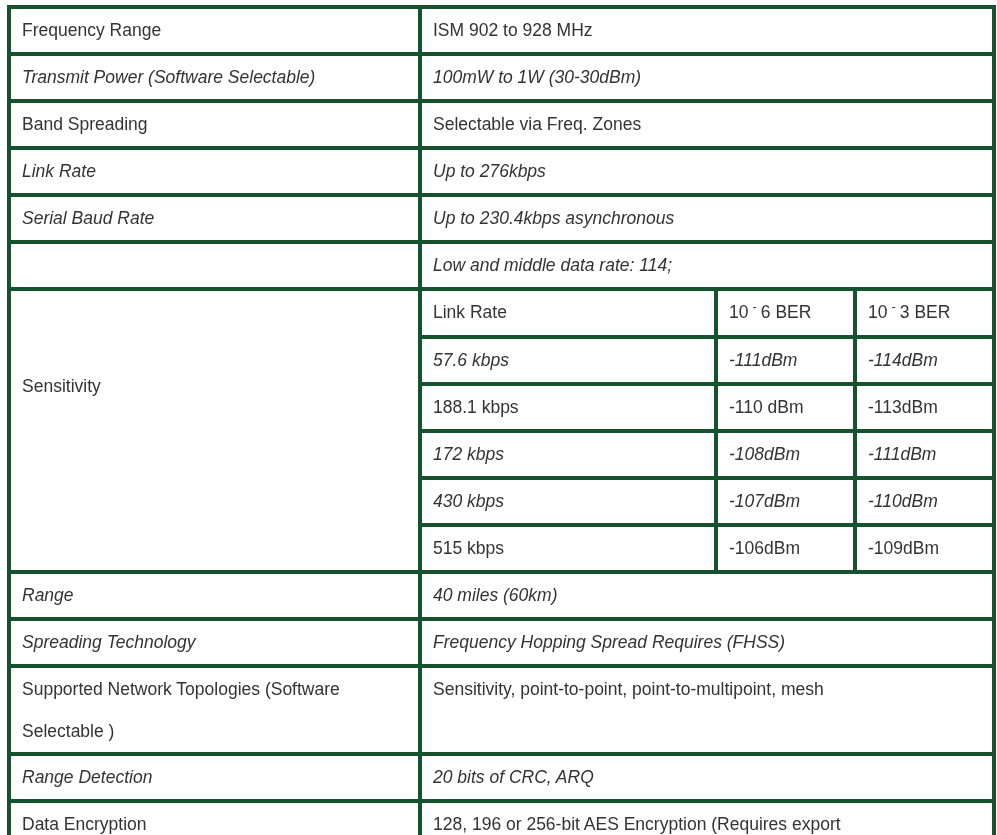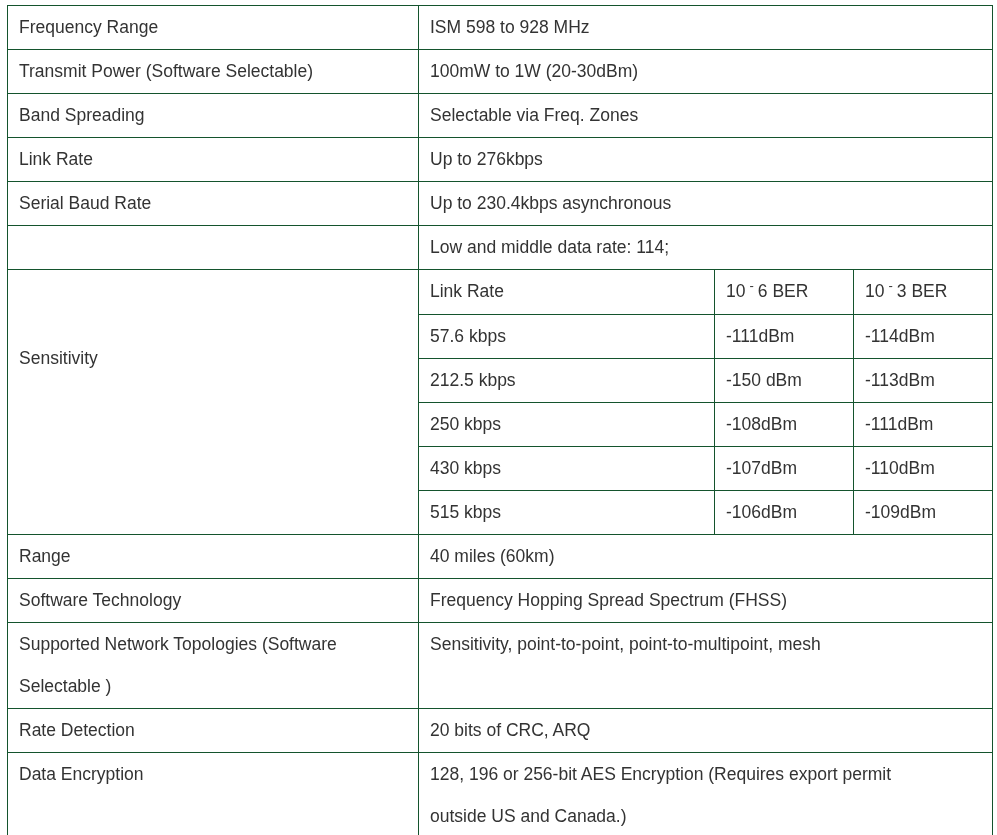--- a/index.html
+++ b/index.html
@@ -1,50 +1,50 @@
 <!DOCTYPE html>
 <html><head>
 <meta charset="utf-8">
 <style>
   html, body { margin: 0; padding: 0; background: #ffffff; }
   body { width: 997px; height: 835px; position: relative; overflow: hidden;
          font-family: "Liberation Sans", "DejaVu Sans", sans-serif; color: #333333; }
   .spec-table { position: absolute; left: 7px; top: 5px; width: 985px; height: 823px;
                 border-collapse: collapse; table-layout: fixed; }
-  .spec-table td { border: 1px solid #14532d; padding: 0 10px 0 11px; font-size: 17.5px;
+  .spec-table td { border: 4px solid #14532d; padding: 0 10px 0 11px; font-size: 17.5px;
                    vertical-align: top; line-height: 43px; white-space: nowrap; overflow: hidden; }
   .spec-table td.wrap { white-space: normal; line-height: 42px; margin-top: 14px; }
   .spec-table td.mid { vertical-align: middle; }
   .col-a { width: 411px; }
   .col-b { width: 296px; }
   .col-c { width: 139px; }
   .col-d { width: 139px; }
-  tr.r43 { height: 43px; }
+  tr.r43 { height: 43px; font-style: italic; }
   tr.r44 { height: 44px; }
   tr.r86 { height: 86px; }
   .sup { position: relative; top: -7px; font-size: 13px; margin: 0 4px 0 4px; }
 </style>
 </head>
 <body>
 
 <table class="spec-table">
   <colgroup>
     <col class="col-a">
       <col class="col-b">
       <col class="col-c">
       <col class="col-d">
   </colgroup>
   <tbody>
     <tr class="r44">
       <td>Frequency Range</td>
-      <td colspan="3">ISM 598 to 928 MHz</td>
+      <td colspan="3">ISM 902 to 928 MHz</td>
     </tr>
     <tr class="r43">
       <td>Transmit Power (Software Selectable)</td>
-      <td colspan="3">100mW to 1W (20-30dBm)</td>
+      <td colspan="3">100mW to 1W (30-30dBm)</td>
     </tr>
     <tr class="r44">
       <td>Band Spreading</td>
       <td colspan="3">Selectable via Freq. Zones</td>
     </tr>
     <tr class="r43">
       <td>Link Rate</td>
       <td colspan="3">Up to 276kbps</td>
     </tr>
     <tr class="r43">
@@ -60,53 +60,53 @@
       <td>Link Rate</td>
       <td><span>10</span><span class="sup">-</span><span>6 BER</span></td>
       <td><span>10</span><span class="sup">-</span><span>3 BER</span></td>
     </tr>
     <tr class="r43">
       <td>57.6 kbps</td>
       <td>-111dBm</td>
       <td>-114dBm</td>
     </tr>
     <tr class="r44">
-      <td>212.5 kbps</td>
-      <td>-150 dBm</td>
+      <td>188.1 kbps</td>
+      <td>-110 dBm</td>
       <td>-113dBm</td>
     </tr>
     <tr class="r43">
-      <td>250 kbps</td>
+      <td>172 kbps</td>
       <td>-108dBm</td>
       <td>-111dBm</td>
     </tr>
     <tr class="r43">
       <td>430 kbps</td>
       <td>-107dBm</td>
       <td>-110dBm</td>
     </tr>
     <tr class="r44">
       <td>515 kbps</td>
       <td>-106dBm</td>
       <td>-109dBm</td>
     </tr>
     <tr class="r43">
       <td>Range</td>
       <td colspan="3">40 miles (60km)</td>
     </tr>
     <tr class="r43">
-      <td>Software Technology</td>
-      <td colspan="3">Frequency Hopping Spread Spectrum (FHSS)</td>
+      <td>Spreading Technology</td>
+      <td colspan="3">Frequency Hopping Spread Requires (FHSS)</td>
     </tr>
     <tr class="r86">
       <td class="wrap">Supported Network Topologies (Software Selectable )</td>
       <td colspan="3" class="wrap">Sensitivity, point-to-point, point-to-multipoint, mesh</td>
     </tr>
     <tr class="r43">
-      <td>Rate Detection</td>
+      <td>Range Detection</td>
       <td colspan="3">20 bits of CRC, ARQ</td>
     </tr>
     <tr class="r86">
       <td class="wrap">Data Encryption</td>
       <td colspan="3" class="wrap" style="padding-right:100px">128, 196 or 256-bit AES Encryption (Requires export permit outside US and Canada.)</td>
     </tr>
   </tbody>
 </table>
 
 </body></html>

